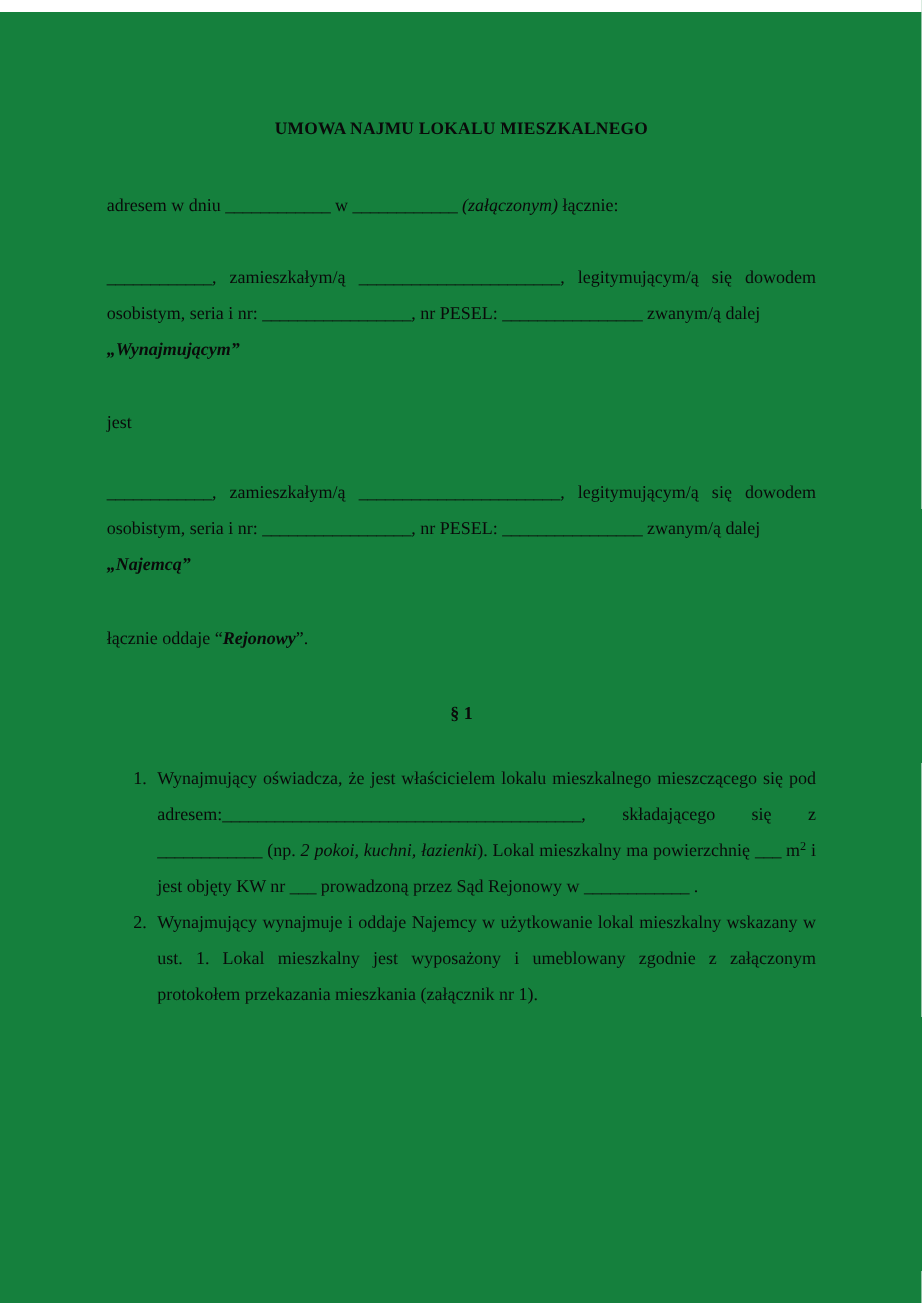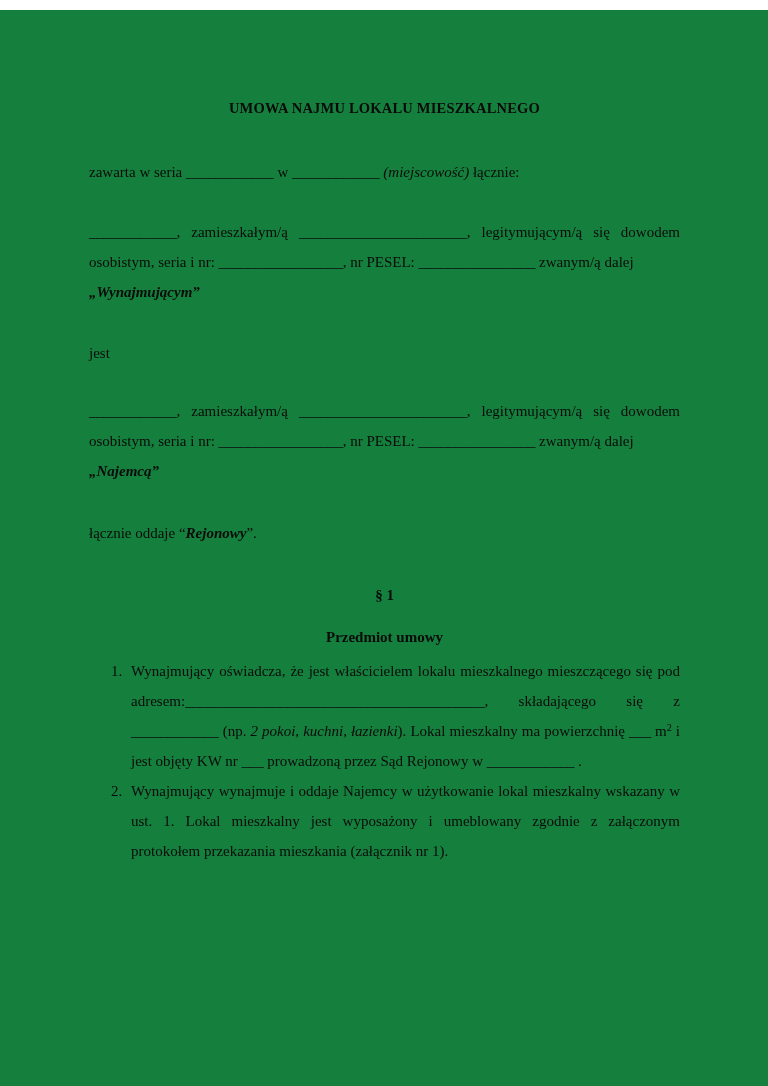--- a/index.html
+++ b/index.html
@@ -108,21 +108,21 @@
 </head>
 <body>
 
 <div class="page">
   <div class="content">
 
     <h1 class="doc-title">UMOWA NAJMU LOKALU MIESZKALNEGO</h1>
 
     <div class="spacer-1"></div>
 
-    <p class="para left"><span>zawarta w seria </span><span class="fill">____________</span><span> w </span><span class="fill">____________</span><span class="it"> (miejscowość)</span><span> łącznie:</span></p>
+    <p class="para left"><span>adresem w dniu </span><span class="fill">____________</span><span> w </span><span class="fill">____________</span><span class="it"> (załączonym)</span><span> łącznie:</span></p>
 
     <div class="spacer-2"></div>
 
     <p class="para"><span class="fill">____________</span><span>, zamieszkałym/ą </span><span class="fill">_______________________</span><span>, legitymującym/ą się dowodem osobistym, seria i nr: </span><span class="fill">_________________</span><span>, nr PESEL: </span><span class="fill">________________</span><span> zwanym/ą dalej</span></p>
 
     <p class="para left bd">„Wynajmującym”</p>
 
     <div class="spacer-3"></div>
 
     <p class="para left">jest</p>
@@ -136,21 +136,20 @@
     <div class="spacer-5"></div>
 
     <p class="para left"><span>łącznie oddaje “</span><span class="bd">Rejonowy</span><span>”.</span></p>
 
     <div class="spacer-6"></div>
 
     <p class="section-symbol">§ 1</p>
 
     <div class="spacer-7"></div>
 
-    <p class="section-heading">Przedmiot umowy</p>
 
     <div class="clause-gap"></div>
 
     <ol class="clause-list">
 
       <li class="clause-item">
         <span class="clause-num">1.</span><span>Wynajmujący oświadcza, że jest właścicielem lokalu mieszkalnego mieszczącego się pod adresem:</span><span class="fill">_________________________________________</span><span>, składającego się z </span><span class="fill">____________</span><span> (np. </span><span class="it">2 pokoi, kuchni, łazienki</span><span>). Lokal mieszkalny ma powierzchnię </span><span class="fill">___</span><span> m</span><sup>2</sup><span> i jest objęty KW nr </span><span class="fill">___</span><span> prowadzoną przez Sąd Rejonowy w </span><span class="fill">____________</span><span> .</span>
       </li>
 
       <li class="clause-item">

